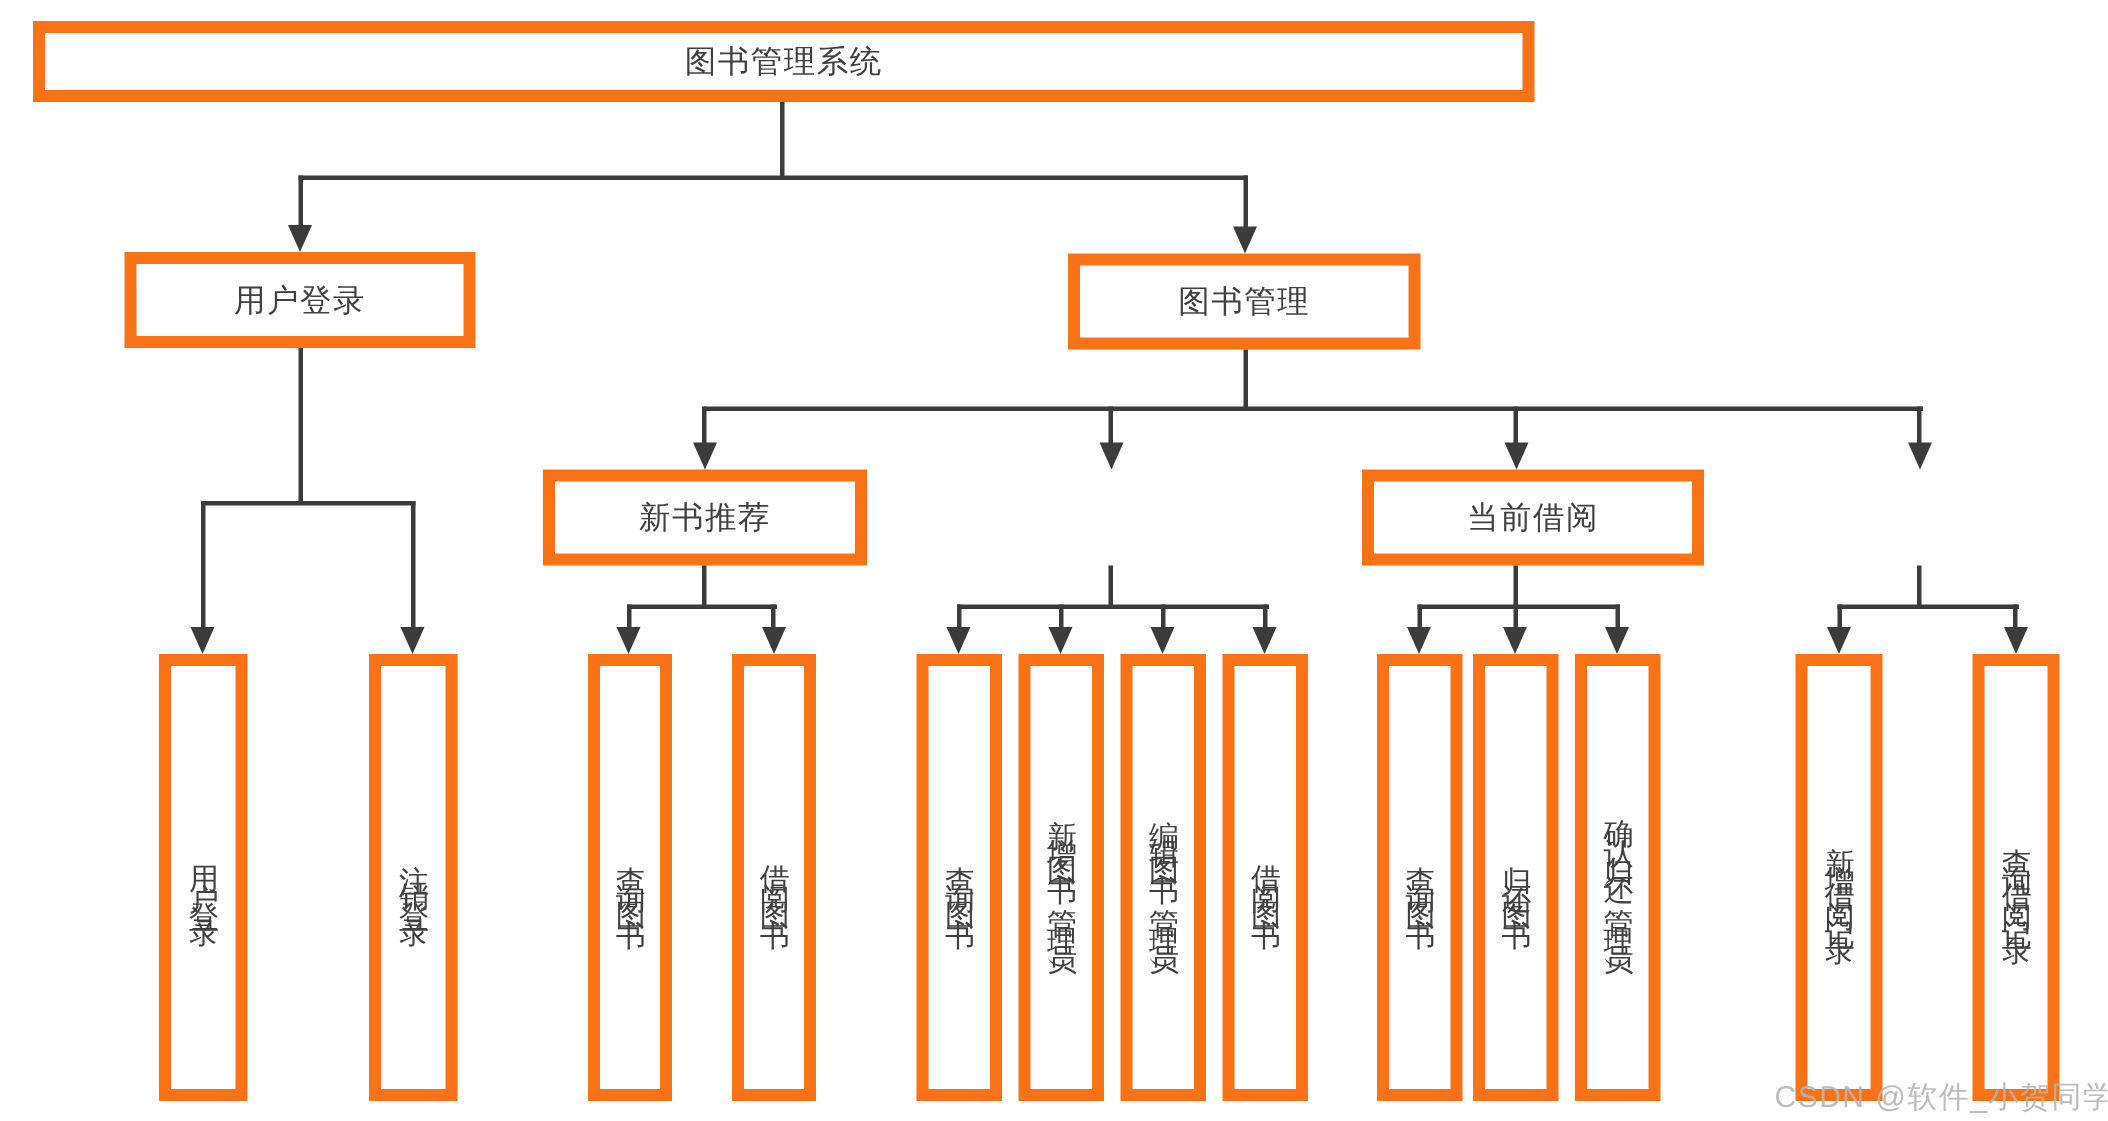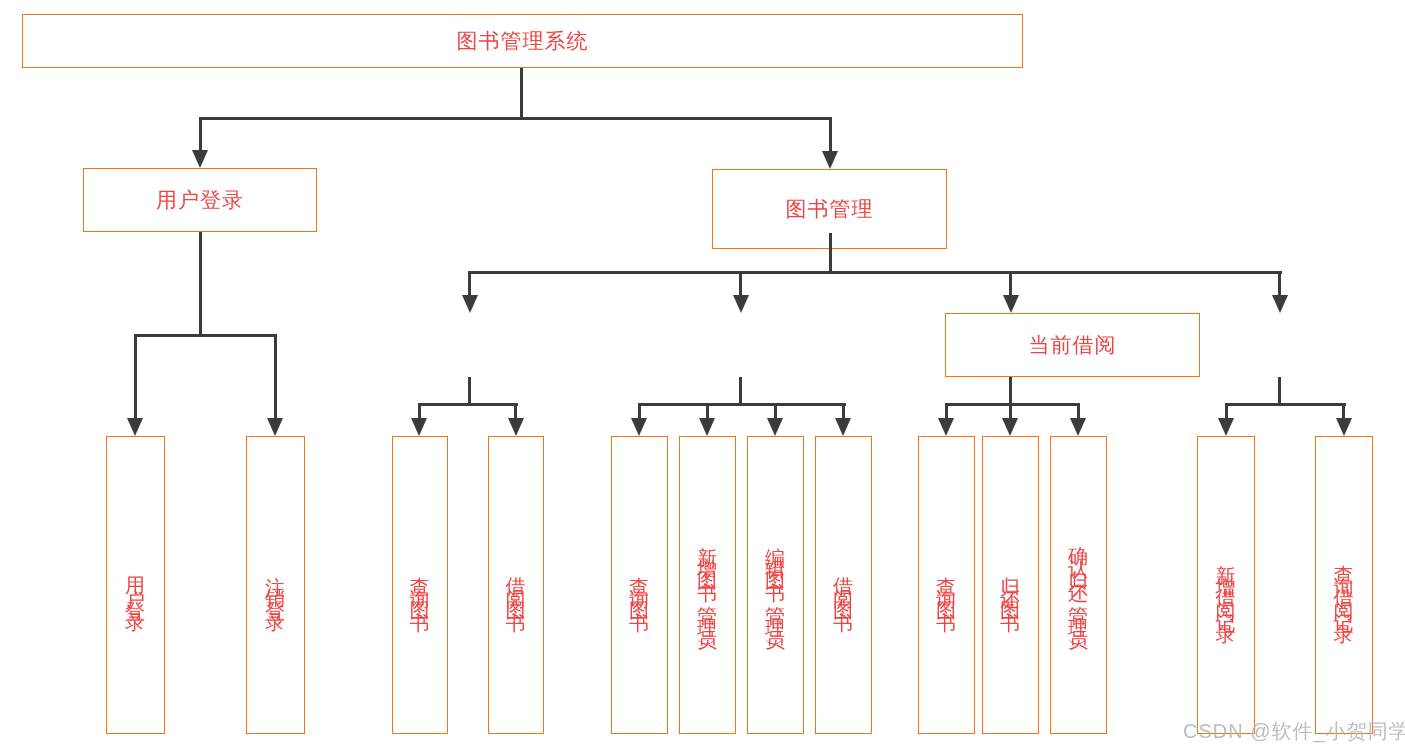--- a/index.html
+++ b/index.html
@@ -1,40 +1,40 @@
 <!DOCTYPE html>
 <html><head>
 <meta charset="utf-8">
 <style>
   html,body{margin:0;padding:0;background:#fff;}
   #canvas{
     position:relative;width:1405px;height:747px;background:#ffffff;
     font-family:"Liberation Sans","DejaVu Sans",sans-serif;overflow:hidden;
   }
   .node{
-    position:absolute;box-sizing:border-box;border:1px solid #f97316;background:#fff;
+    position:absolute;box-sizing:border-box;border:8px solid #f97316;background:#fff;
     display:flex;align-items:center;justify-content:center;
-    color:#ef4444;font-size:21px;letter-spacing:1px;white-space:nowrap;
+    color:#404040;font-size:21px;letter-spacing:1px;white-space:nowrap;
   }
   .leaf{
     top:436px;height:298px;font-size:20px;letter-spacing:12px;
     writing-mode:vertical-rl;text-orientation:mixed;line-height:1;white-space:normal;
   }
   .v{position:absolute;display:block;width:3px;background:#3b3b3b;}
   .h{position:absolute;display:block;height:3px;background:#3b3b3b;}
   .ah{position:absolute;display:block;width:0;height:0;
       border-left:8px solid transparent;border-right:8px solid transparent;
       border-top:18px solid #3b3b3b;}
   
   .b-root{left:22px;top:14px;width:1001px;height:54px;}
   .b-login{left:83px;top:168px;width:234px;height:64px;}
-  .b-mgmt{left:712px;top:169px;width:235px;height:80px;}
+  .b-mgmt{left:712px;top:169px;width:235px;height:64px;}
   .b-nbr{left:362px;top:313px;width:216px;height:64px;}
   .b-bb{left:633px;top:313px;width:216px;height:64px;}
-  .b-cb{left:945px;top:313px;width:255px;height:64px;}
+  .b-cb{left:908px;top:313px;width:228px;height:64px;}
   .b-br{left:1172px;top:313px;width:216px;height:64px;}
   
   .b-l1{left:106px;width:59px;}
   .b-l2{left:246px;width:59px;}
   .b-l3{left:392px;width:56px;}
   .b-l4{left:488px;width:56px;}
   .b-l5{left:611px;width:57px;}
   .b-l6{left:679px;width:57px;}
   .b-l7{left:747px;width:57px;}
   .b-l8{left:815px;width:57px;}
@@ -51,20 +51,21 @@
 </head>
 <body>
 
 <div id="canvas">
 
   <div class="node b-root">图书管理系统</div>
 
   <div class="node b-login">用户登录</div>
   <div class="node b-mgmt">图书管理</div>
 
+  <div class="node b-nbr">新书推荐</div>
   <div class="node b-cb">当前借阅</div>
 
   <div class="node leaf b-l1">用户登录</div>
   <div class="node leaf b-l2">注销登录</div>
 
   <div class="node leaf b-l3">查询图书</div>
   <div class="node leaf b-l4">借阅图书</div>
 
   <div class="node leaf b-l5">查询图书</div>
   <div class="node leaf b-l6">新增图书（管理员）</div>

